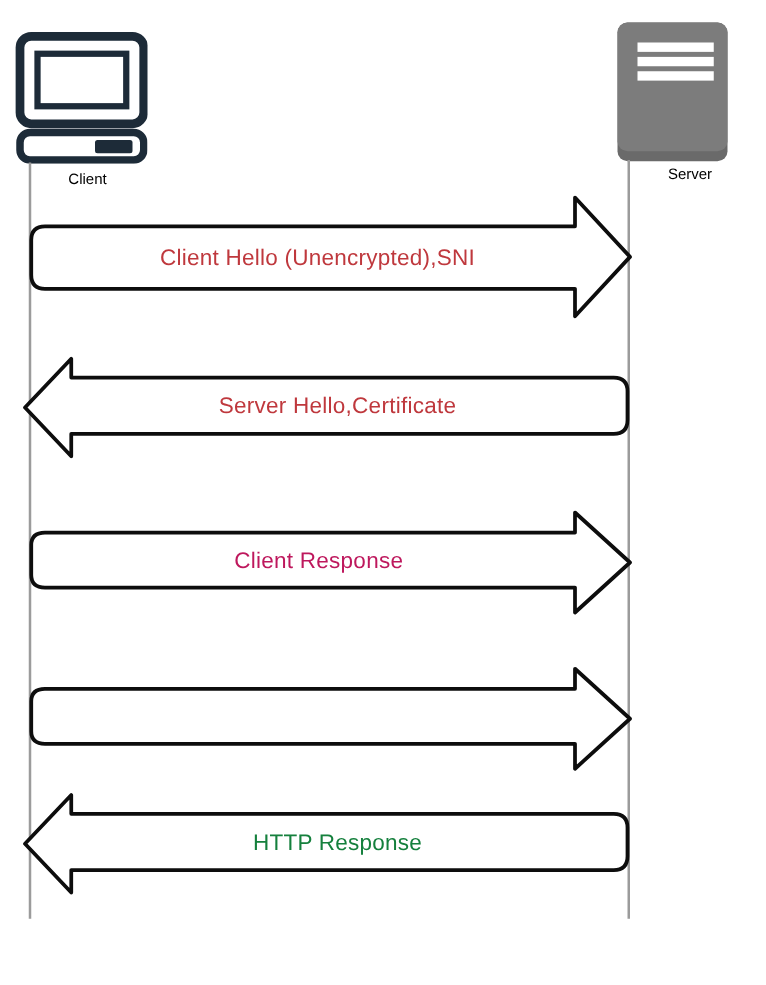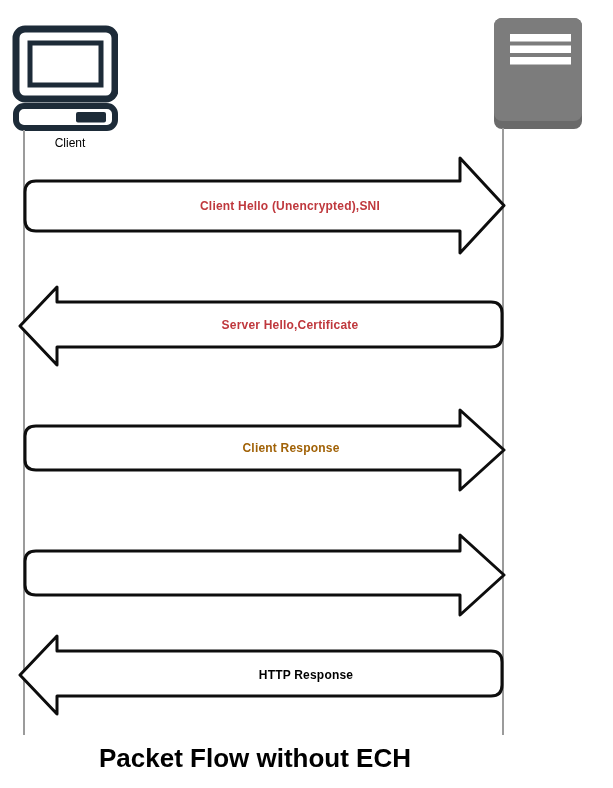--- a/index.html
+++ b/index.html
@@ -8,23 +8,23 @@
   .abs{position:absolute;}
   .lifeline{position:absolute;width:2px;background:#9b9b9b;}
   .lifeline-client{left:23px;top:130px;height:605px;}
   .lifeline-server{left:502px;top:128px;height:607px;}
   .actor-label{position:absolute;font-size:12px;color:#000;text-align:center;width:116px;}
   .client-label{left:12px;top:136px;}
   .server-label{left:494px;top:132px;}
   .arrow-svg{position:absolute;}
   .arrow-path{fill:#ffffff;stroke:#0d0d0d;stroke-width:3;stroke-linejoin:round;}
   .msg-label{position:absolute;display:flex;align-items:center;justify-content:center;
-             font-weight:bold;font-size:12px;letter-spacing:0.2px;padding-left:36px;}
+             font-weight:normal;font-size:18px;letter-spacing:0.2px;}
   .m1{left:25px;top:181px;width:458px;height:50px;}
-  .m2{left:24px;top:302px;width:460px;height:45px;}
+  .m2{left:40px;top:302px;width:460px;height:45px;}
   .m3{left:25px;top:426px;width:460px;height:44px;}
   .m4{left:25px;top:551px;width:460px;height:44px;}
   .m5{left:40px;top:652px;width:460px;height:45px;}
   .a1{left:23px;top:156px;}
   .a2{left:18px;top:285px;}
   .a3{left:23px;top:408px;}
   .a4{left:23px;top:533px;}
   .a5{left:18px;top:634px;}
   .title{position:absolute;left:0;top:743px;width:510px;text-align:center;
          font-size:26px;font-weight:bold;color:#000;}
@@ -45,41 +45,41 @@
   <div class="actor-label client-label">Client</div>
   <div class="lifeline lifeline-client"></div>
 
   <svg class="abs server-icon" width="92" height="116" viewBox="0 0 92 116">
     <rect x="1" y="2" width="88" height="111" rx="8" fill="#6a6a6a"></rect>
     <rect x="1" y="2" width="88" height="103" rx="8" fill="#7c7c7c"></rect>
     <rect x="17" y="18" width="61" height="7.5" fill="#ffffff"></rect>
     <rect x="17" y="29.5" width="61" height="7.5" fill="#ffffff"></rect>
     <rect x="17" y="41" width="61" height="7.5" fill="#ffffff"></rect>
   </svg>
+  <div class="actor-label server-label">Server</div>
   <div class="lifeline lifeline-server"></div>
 
   <svg class="arrow-svg a1" width="484" height="99" viewBox="0 0 484 99">
     <path class="arrow-path" d="M 13 25 H 437 V 2 L 481 49.5 L 437 97 V 75 H 13 Q 2 75 2 64 V 36 Q 2 25 13 25 Z"></path>
   </svg>
   <div class="msg-label m1" style="color: rgb(191, 56, 61);">Client Hello (Unencrypted),SNI</div>
 
   <svg class="arrow-svg a2" width="486" height="82" viewBox="0 0 486 82">
     <path class="arrow-path" d="M 39 17 H 473 Q 484 17 484 28 V 51 Q 484 62 473 62 H 39 V 80 L 2 41 L 39 2 Z"></path>
   </svg>
   <div class="msg-label m2" style="color: rgb(191, 56, 61);">Server Hello,Certificate</div>
 
   <svg class="arrow-svg a3" width="484" height="84" viewBox="0 0 484 84">
     <path class="arrow-path" d="M 13 18 H 437 V 2 L 481 42 L 437 82 V 62 H 13 Q 2 62 2 52 V 28 Q 2 18 13 18 Z"></path>
   </svg>
-  <div class="msg-label m3" style="color: #a16207;">Client Response</div>
+  <div class="msg-label m3" style="color: #be185d;">Client Response</div>
 
   <svg class="arrow-svg a4" width="484" height="84" viewBox="0 0 484 84">
     <path class="arrow-path" d="M 13 18 H 437 V 2 L 481 42 L 437 82 V 62 H 13 Q 2 62 2 52 V 28 Q 2 18 13 18 Z"></path>
   </svg>
 
   <svg class="arrow-svg a5" width="486" height="82" viewBox="0 0 486 82">
     <path class="arrow-path" d="M 39 17 H 473 Q 484 17 484 28 V 51 Q 484 62 473 62 H 39 V 80 L 2 41 L 39 2 Z"></path>
   </svg>
-  <div class="msg-label m5" style="color: #000000;">HTTP Response</div>
+  <div class="msg-label m5" style="color: #15803d;">HTTP Response</div>
 
-  <div class="title">Packet Flow without ECH</div>
 
 </div>
 
 </body></html>

